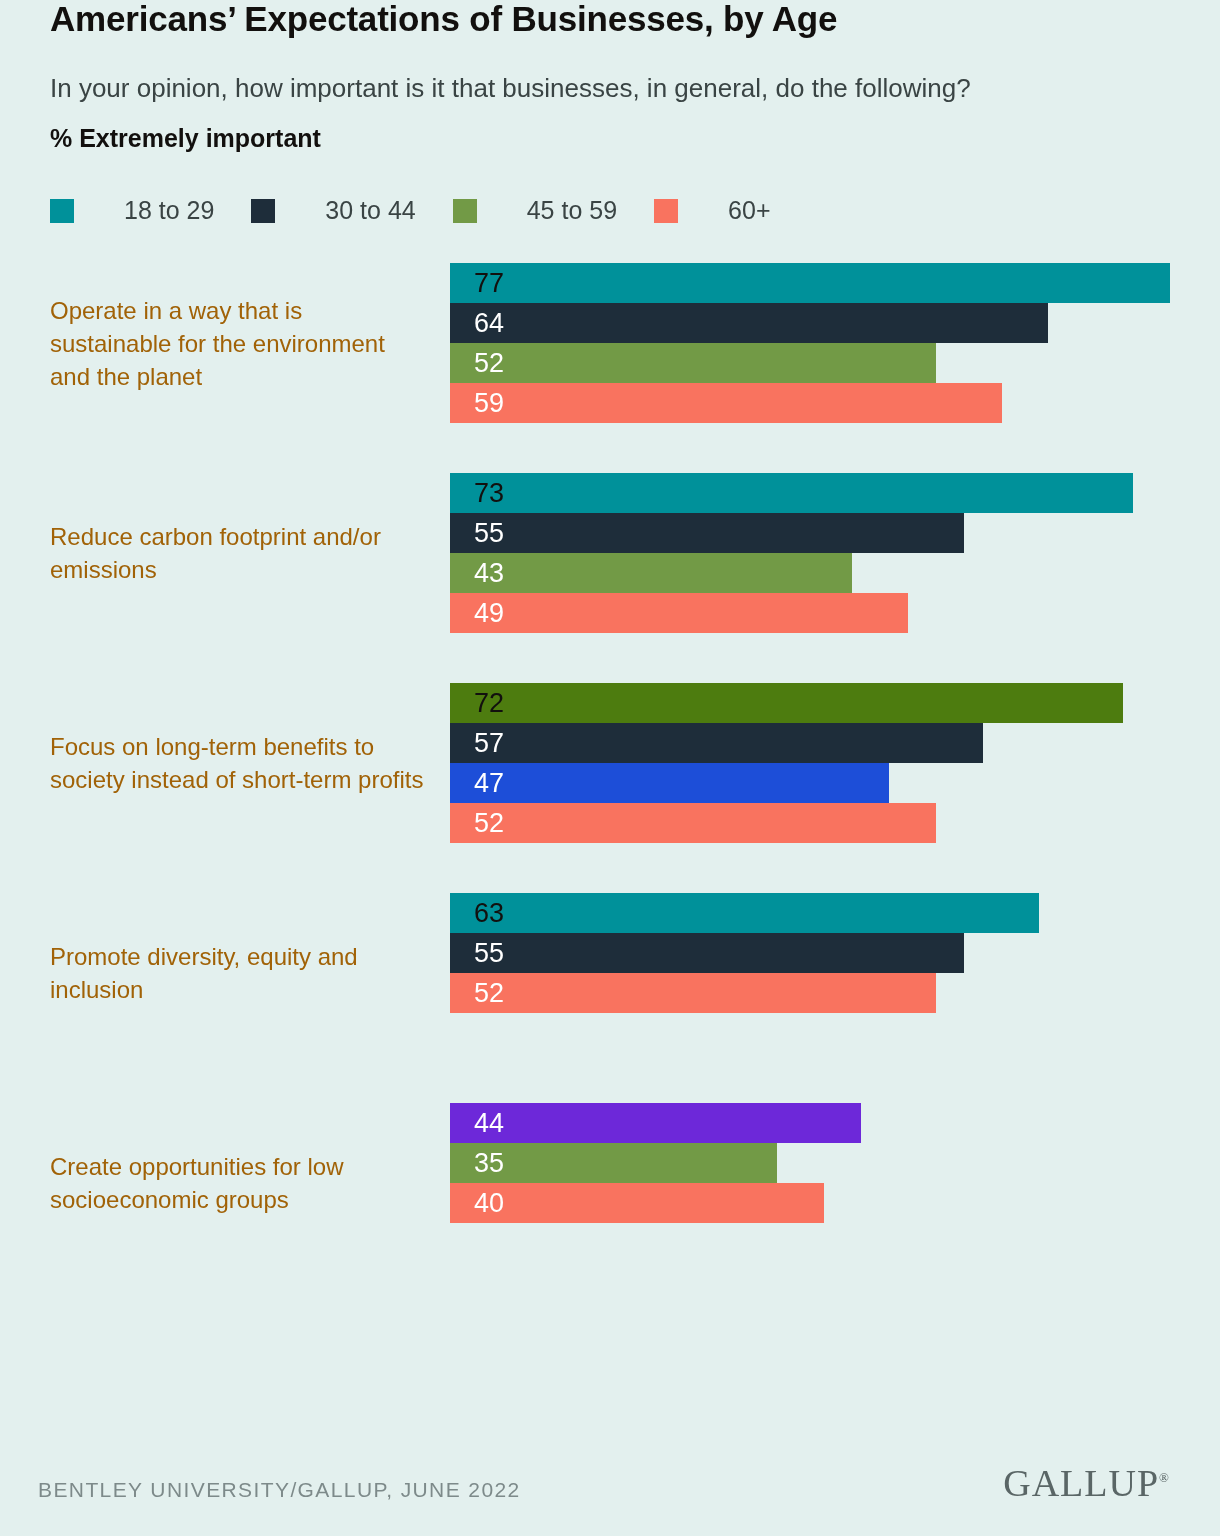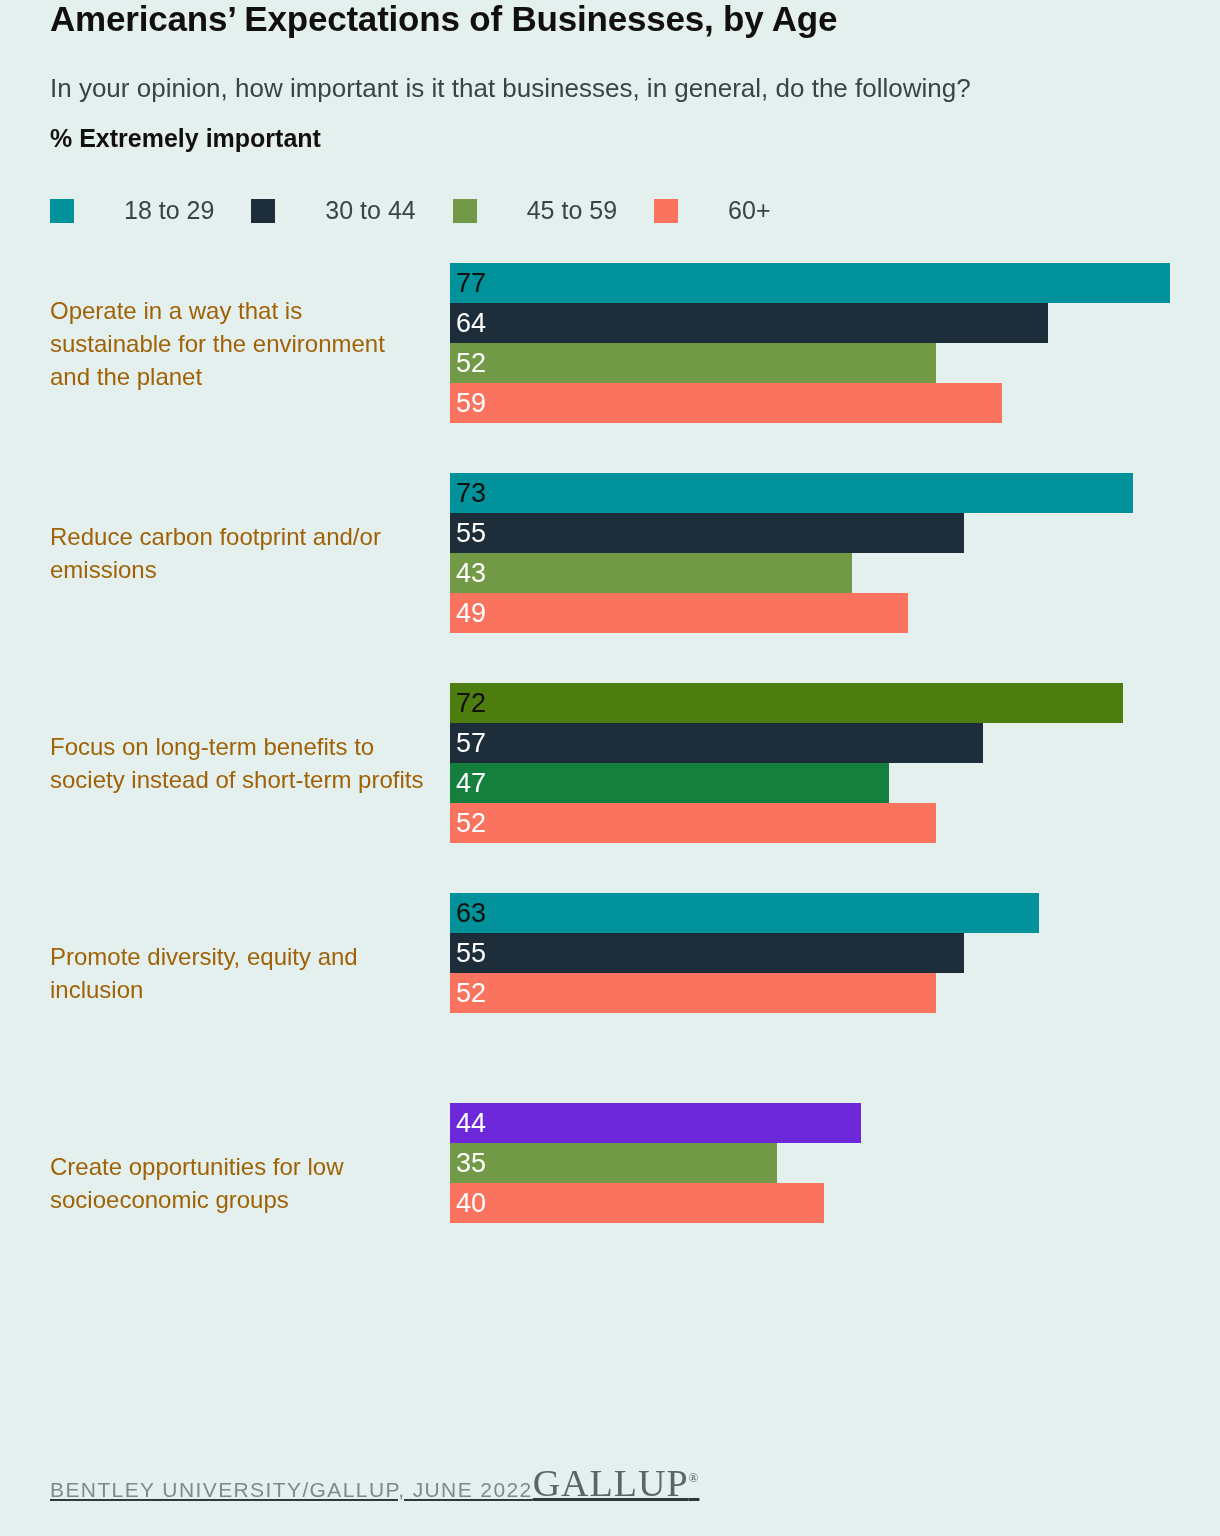--- a/index.html
+++ b/index.html
@@ -105,39 +105,39 @@
     width: 100%;
   }
   .bar {
     position: absolute;
     left: 0;
     top: 0;
     height: 40px;
   }
   .bar-value {
     position: absolute;
-    left: 6px;
+    left: 24px;
     top: 50%;
     transform: translateY(-50%);
     font-size: 27px;
     line-height: 1;
     white-space: nowrap;
   }
   .bar-value.on-light { color: #12100E; }
   .bar-value.on-dark  { color: #FFFFFF; }
 
   
   .footer {
     position: absolute;
-    left: 50px;
+    left: 38px;
     right: 50px;
     bottom: 34px;
     display: flex;
     align-items: flex-end;
-    text-decoration: underline;
+    justify-content: space-between;
   }
   .source {
     font-size: 21px;
     letter-spacing: 1.4px;
     color: #7D8A8A;
     text-transform: uppercase;
   }
   .logo {
     font-family: "Liberation Serif", serif;
     font-size: 38px;
@@ -237,21 +237,21 @@
             <div class="bar" style="background: #4d7c0f; width: 93.5065%;">
               <span class="bar-value on-light">72</span>
             </div>
           </div>
           <div class="bar-row">
             <div class="bar" style="background: rgb(30, 45, 58); width: 74.026%;">
               <span class="bar-value on-dark">57</span>
             </div>
           </div>
           <div class="bar-row">
-            <div class="bar" style="background: #15803d; width: 61.039%;">
+            <div class="bar" style="background: #1d4ed8; width: 61.039%;">
               <span class="bar-value on-dark">47</span>
             </div>
           </div>
           <div class="bar-row">
             <div class="bar" style="background: rgb(249, 115, 95); width: 67.5325%;">
               <span class="bar-value on-dark">52</span>
             </div>
           </div>
         </div>
       </div>

